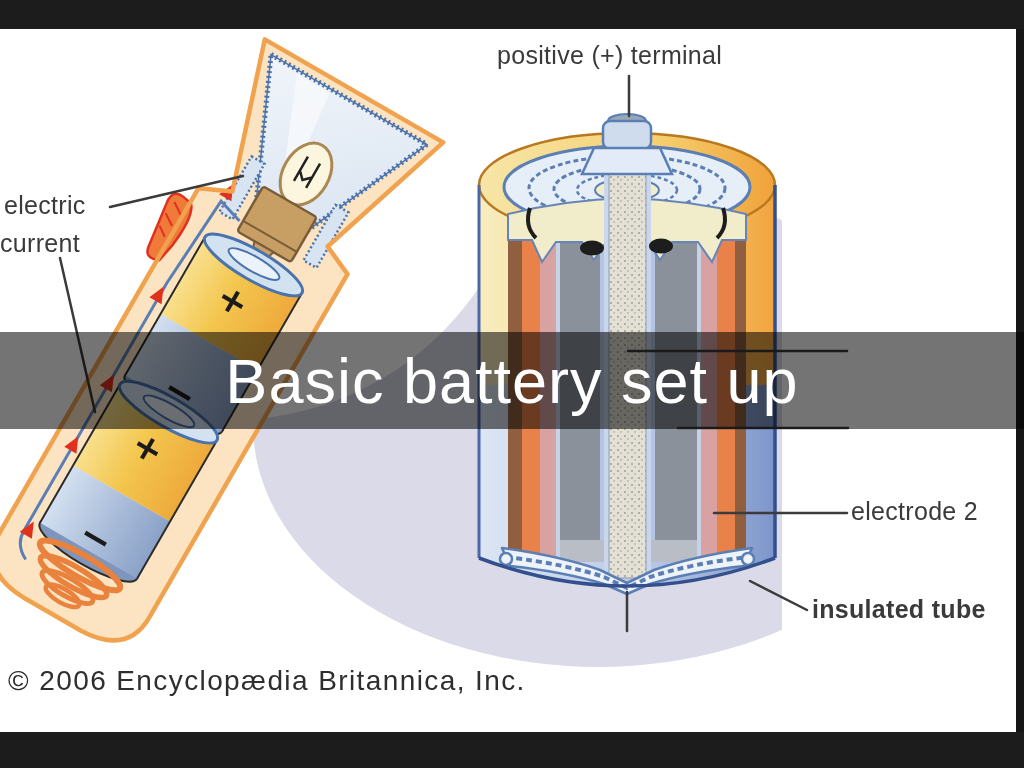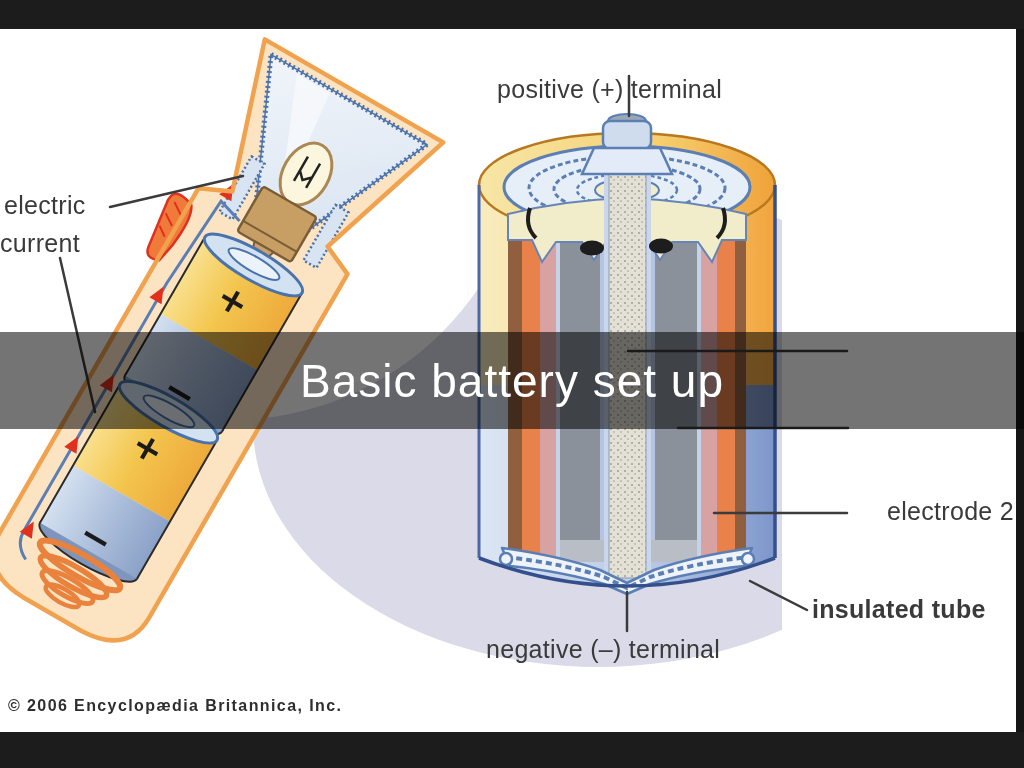--- a/index.html
+++ b/index.html
@@ -3,23 +3,23 @@
 <meta charset="utf-8">
 <style>
   html,body{margin:0;padding:0;background:#161616;width:1024px;height:768px;overflow:hidden;}
   .stage{position:relative;width:1024px;height:768px;background:#161616;font-family:"Liberation Sans",sans-serif;}
   .bar{position:absolute;left:0;width:1024px;background:#1c1c1c;}
   .bar.top{top:0;height:29px;}
   .bar.bottom{top:732px;height:36px;}
   .slide{position:absolute;left:0;top:29px;width:1016px;height:703px;background:#ffffff;overflow:hidden;}
   .slide svg{position:absolute;left:0;top:0;}
   .lbl{position:absolute;color:#3a3a3a;font-size:25px;font-weight:500;letter-spacing:0.3px;white-space:nowrap;line-height:1.1;}
-  .credit{position:absolute;left:8px;top:668px;color:#2e2e2e;font-size:16px;font-weight:700;letter-spacing:1.4px;white-space:nowrap;}
+  .credit{position:absolute;left:8px;top:636px;color:#2e2e2e;font-size:28px;font-weight:400;letter-spacing:1.4px;white-space:nowrap;}
   .band{position:absolute;left:0;top:332px;width:1024px;height:97px;background:rgba(0,0,0,0.545);display:flex;align-items:center;justify-content:center;z-index:6;}
-  .band .title{color:#ffffff;font-size:46px;font-weight:300;letter-spacing:1px;white-space:nowrap;}
+  .band .title{color:#ffffff;font-size:63px;font-weight:300;letter-spacing:1px;white-space:nowrap;}
 </style>
 </head>
 <body>
 
 <div class="stage">
   <div class="bar top"></div>
 
   <div class="slide">
     <svg width="1016" height="703" viewBox="0 29 1016 703">
       <defs>
@@ -201,26 +201,25 @@
         <path d="M60,258 L95,412"></path>
         <path d="M629,76 L629,116"></path>
         <path d="M628,351 L847,351"></path>
         <path d="M678,428 L848,428"></path>
         <path d="M714,513 L847,513"></path>
         <path d="M750,581 L807,610"></path>
         <path d="M627,592 L627,631"></path>
       </g>
     </svg>
 
-    <div class="lbl" style="left:497px;top:13px;margin-top:34px;">positive (+) terminal</div>
+    <div class="lbl" style="left:497px;top:13px;">positive (+) terminal</div>
     <div class="lbl" style="left:4px;top:163px;text-align:center;">electric</div>
     <div class="lbl" style="left:0;top:201px;">current</div>
-    <div class="lbl" style="left:851px;top:469px;margin-left:36px;">electrode 2</div>
+    <div class="lbl" style="left:851px;top:469px;">electrode 2</div>
     <div class="lbl" style="left:812px;top:567px;font-weight:bold;">insulated tube</div>
-    <div class="lbl" style="left:486px;top:607px;">negative (–) terminal</div>
     <div class="credit">© 2006 Encyclopædia Britannica, Inc.</div>
   </div>
 
   <div class="band">
     <div class="title">Basic battery set up</div>
   </div>
 
   <div class="bar bottom"></div>
 </div>
 

